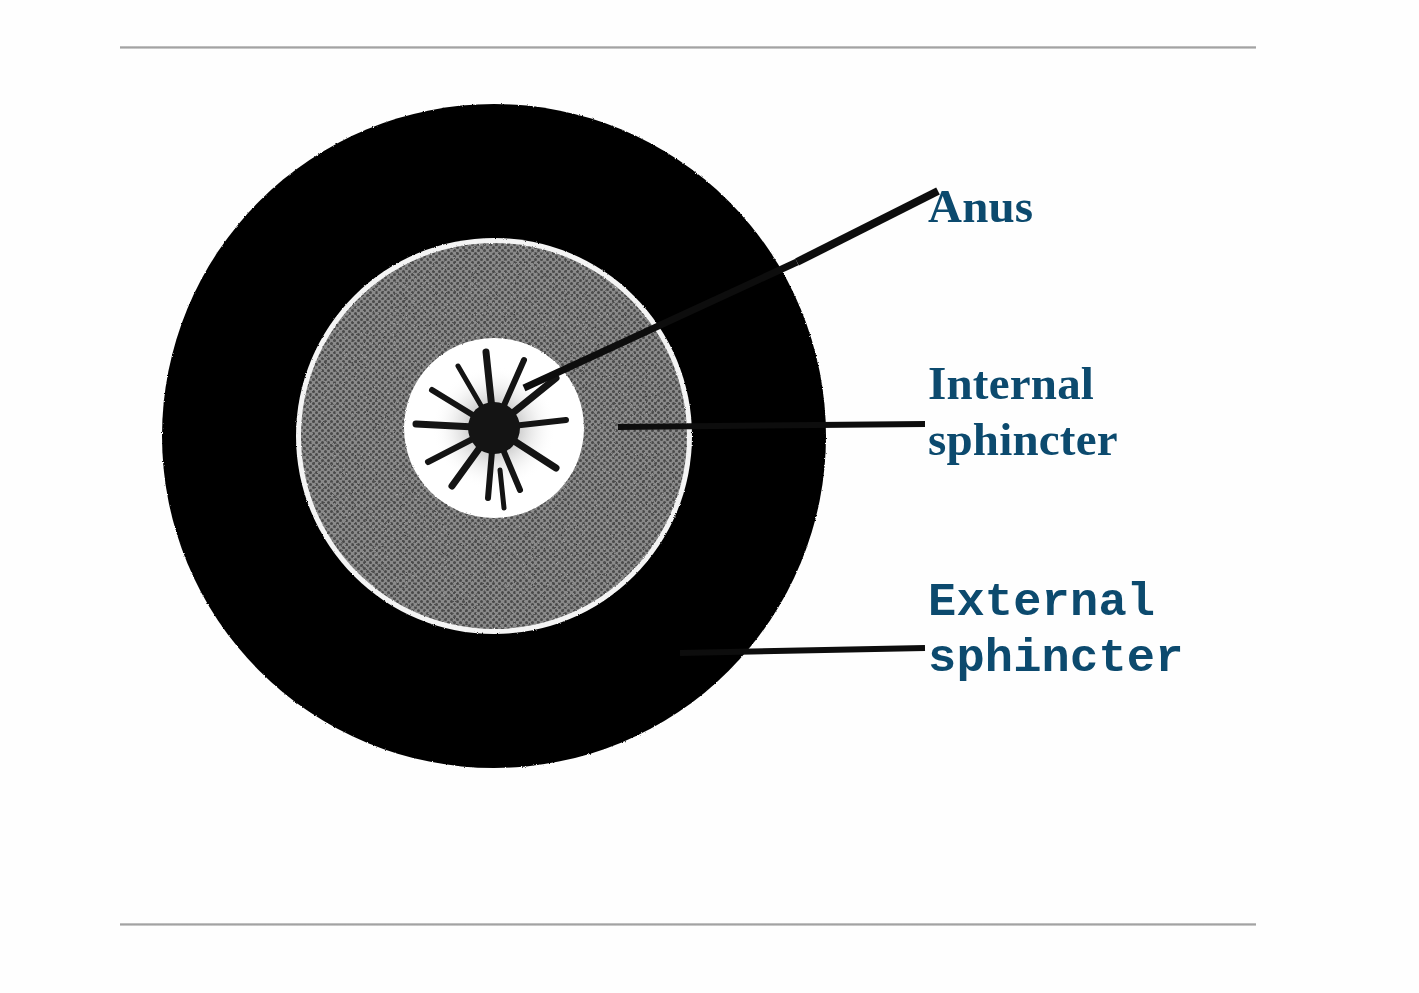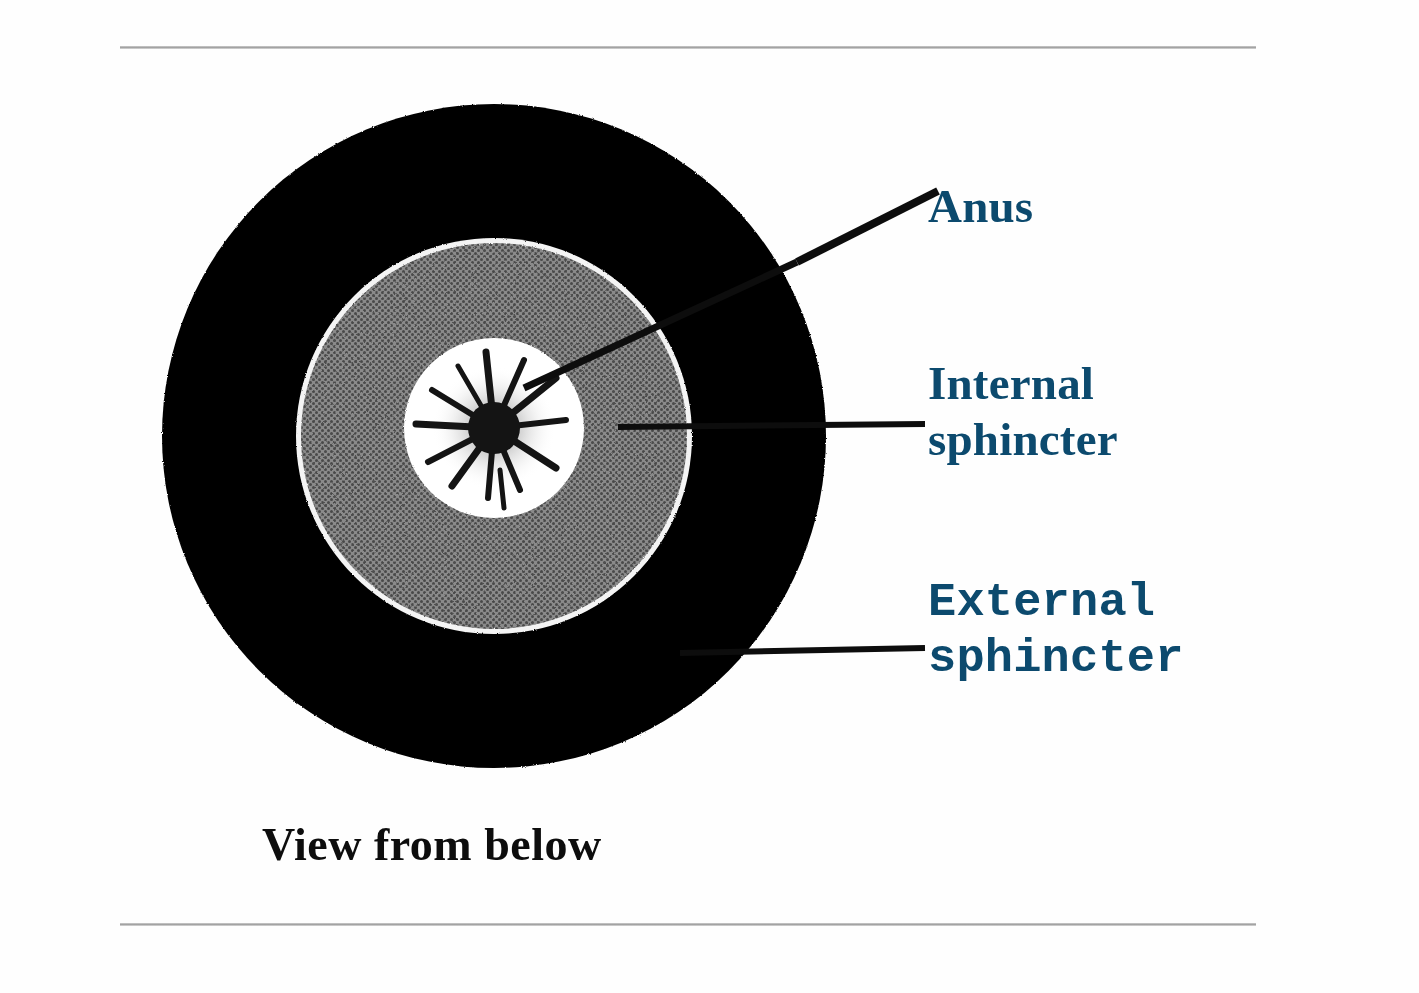--- a/index.html
+++ b/index.html
@@ -139,15 +139,14 @@
   </div>
 
   <div class="callout-label" id="label-anus">Anus</div>
 
   <div class="callout-label" id="label-internal-sphincter">Internal
 sphincter</div>
 
   <div class="callout-label" id="label-external-sphincter">External
 sphincter</div>
 
-  <div id="caption">View from below</div>
 
 </div>
 
 </body></html>

